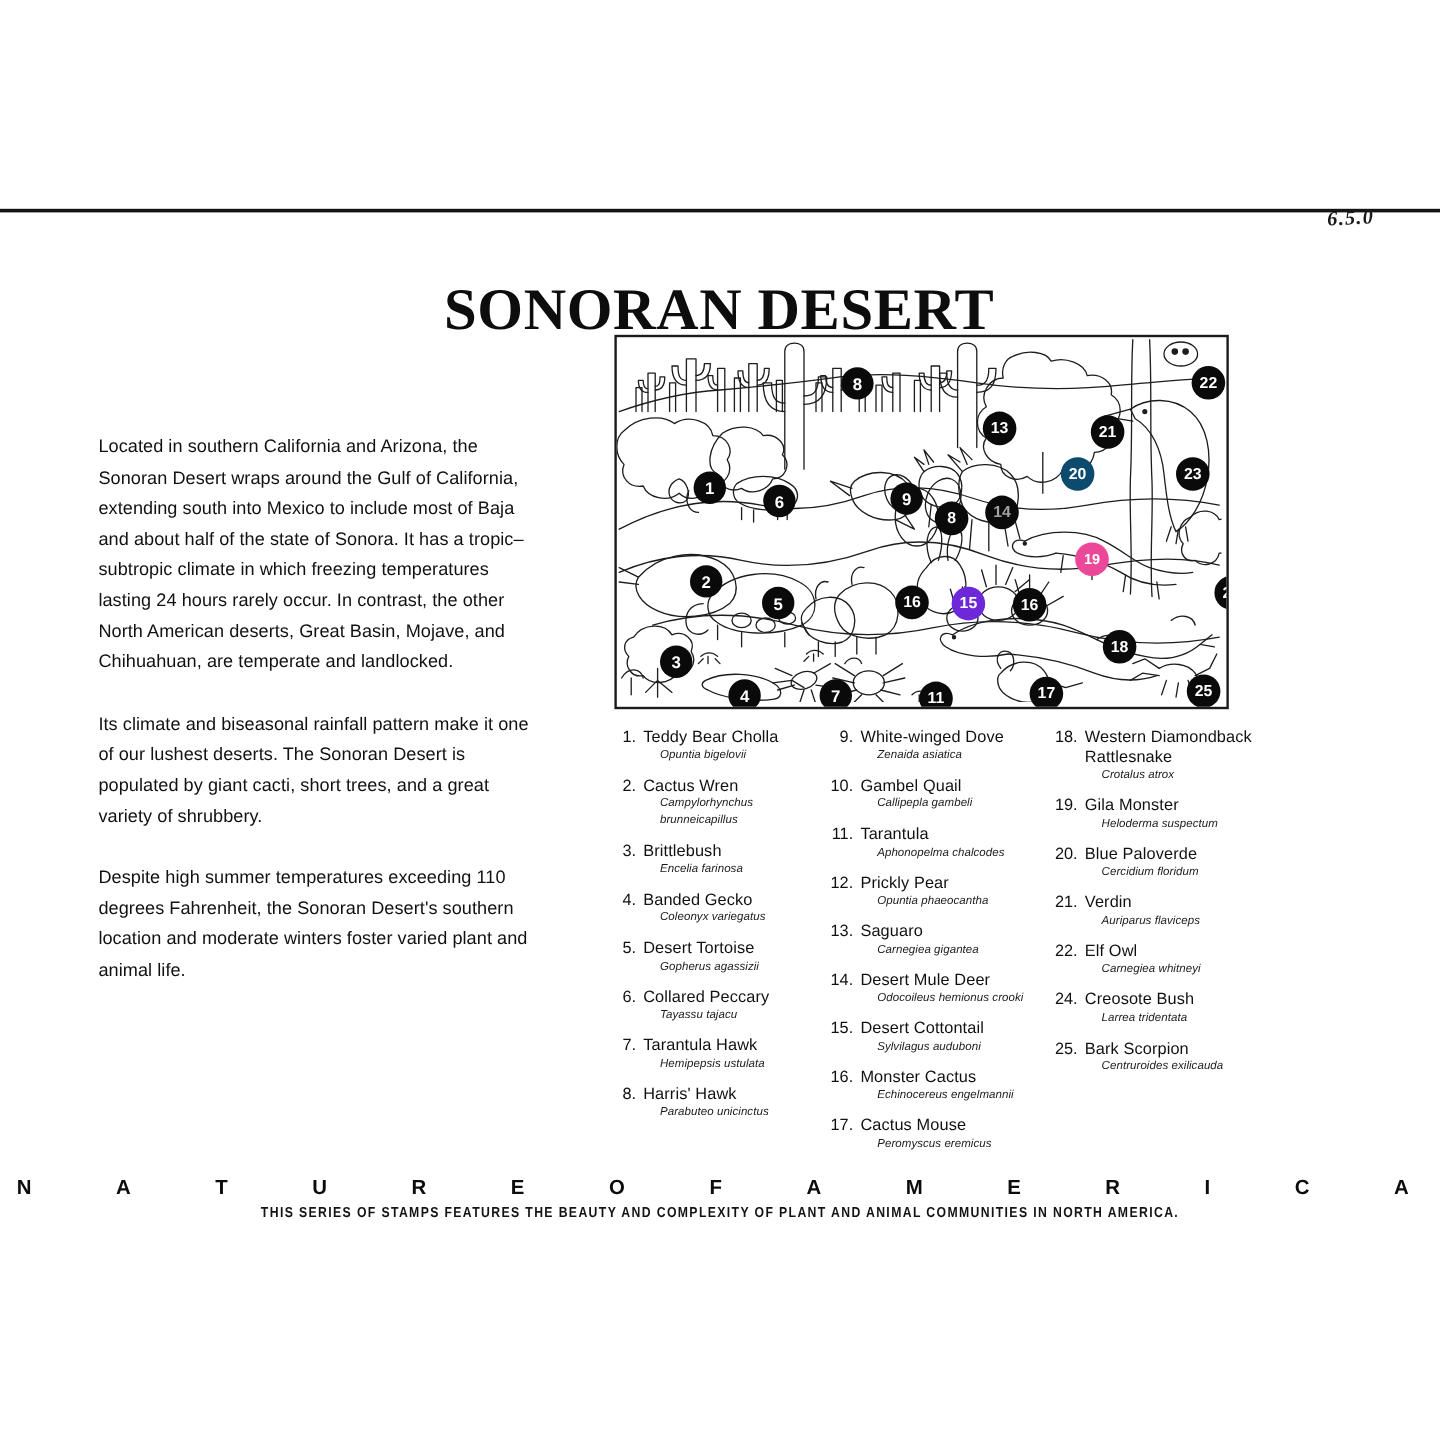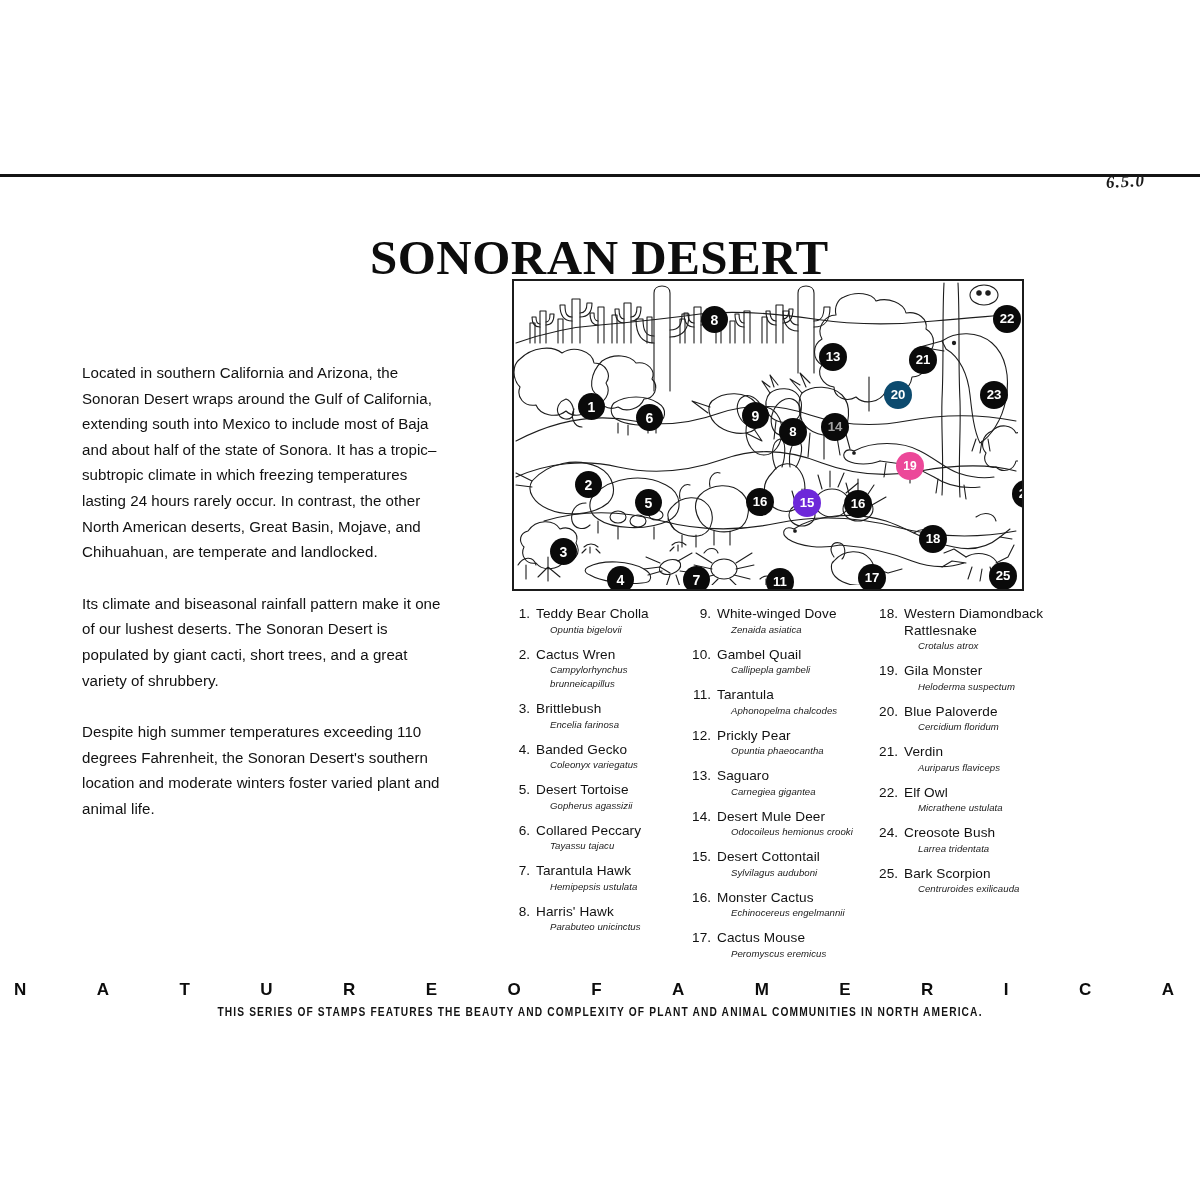--- a/index.html
+++ b/index.html
@@ -494,21 +494,21 @@
         <span class="sp-sci">Cercidium floridum</span>
       </div>
       <div class="species-item">
         <span class="sp-num">21.</span>
         <span class="sp-common">Verdin</span>
         <span class="sp-sci">Auriparus flaviceps</span>
       </div>
       <div class="species-item">
         <span class="sp-num">22.</span>
         <span class="sp-common">Elf Owl</span>
-        <span class="sp-sci">Micrathene ustulata</span>
+        <span class="sp-sci">Carnegiea whitneyi</span>
       </div>
       <div class="species-item">
         <span class="sp-num">24.</span>
         <span class="sp-common">Creosote Bush</span>
         <span class="sp-sci">Larrea tridentata</span>
       </div>
       <div class="species-item">
         <span class="sp-num">25.</span>
         <span class="sp-common">Bark Scorpion</span>
         <span class="sp-sci">Centruroides exilicauda</span>

